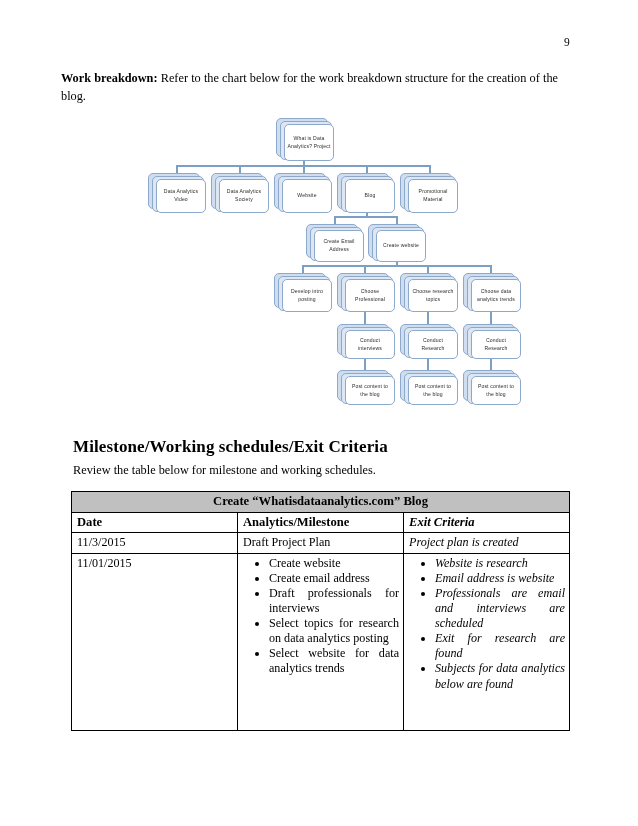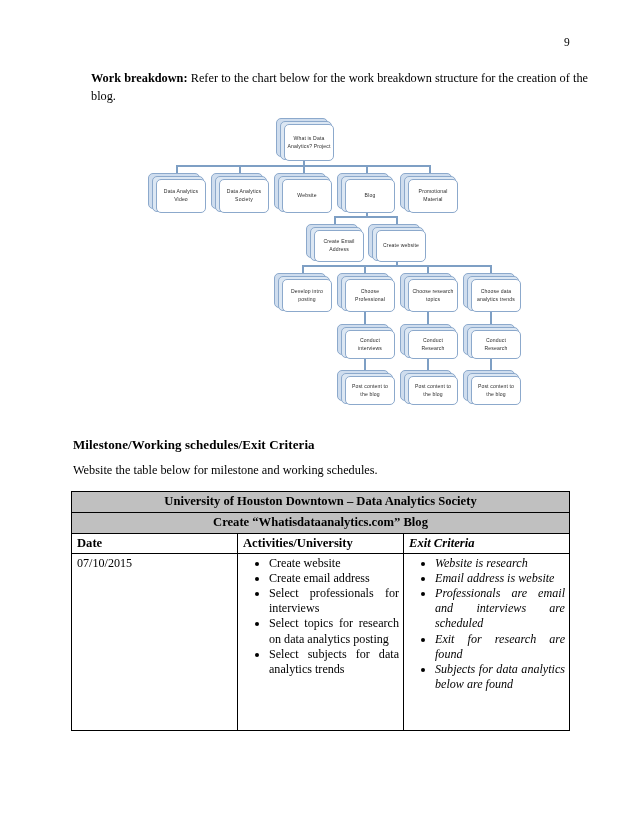--- a/index.html
+++ b/index.html
@@ -28,31 +28,31 @@
   .para {
     position: absolute;
     font-size: 12.3px;
     line-height: 1.45;
     text-align: justify;
     text-justify: inter-word;
   }
   .para b { font-weight: bold; }
 
   #intro-para {
-    left: 91px;
+    left: 61px;
     top: 70px;
     width: 497px;
   }
 
   #milestone-heading {
     position: absolute;
     left: 73px;
     top: 437px;
     width: 497px;
-    font-size: 13px;
+    font-size: 17px;
     font-weight: bold;
     letter-spacing: 0.1px;
   }
 
   #review-para {
     left: 73px;
     top: 462px;
     width: 497px;
   }
 
@@ -293,46 +293,48 @@
     <div class="card">Post content to the blog</div>
   </div>
   <div class="node" style="left:463px; top:260px; width:50px; height:29px;">
     <div class="layer"></div>
     <div class="layer l2"></div>
     <div class="card">Post content to the blog</div>
   </div>
 </div>
 
 <div id="milestone-heading">Milestone/Working schedules/Exit Criteria</div>
-<div class="para" id="review-para">Website the table below for milestone and working schedules.</div>
+<div class="para" id="review-para">Review the table below for milestone and working schedules.</div>
 
 <table id="milestone-table">
   <tbody>
-    <tr class="title-row">
-      <td colspan="3">University of Houston Downtown  – Data Analytics Society</td>
-    </tr>
     <tr class="title-row">
       <td colspan="3">Create “Whatisdataanalytics.com”  Blog</td>
     </tr>
     <tr class="colhead-row">
       <td class="col-date">Date</td>
-      <td class="col-act">Activities/University</td>
+      <td class="col-act">Analytics/Milestone</td>
       <td class="col-exit">Exit Criteria</td>
     </tr>
 
-
     <tr>
-      <td class="col-date cell-plain" style="height:172px;">07/10/2015</td>
+      <td class="col-date cell-plain">11/3/2015</td>
+      <td class="col-act cell-plain">Draft Project Plan</td>
+      <td class="col-exit cell-plain">Project plan is created</td>
+    </tr>
+
+    <tr>
+      <td class="col-date cell-plain" style="height:172px;">11/01/2015</td>
       <td class="col-act">
         <ul>
             <li>Create website</li>
             <li>Create email address</li>
-            <li>Select professionals for interviews</li>
+            <li>Draft professionals for interviews</li>
             <li>Select topics for research on data analytics posting</li>
-            <li>Select subjects for data analytics trends</li>
+            <li>Select website for data analytics trends</li>
           </ul>
       </td>
       <td class="col-exit">
         <ul>
             <li>Website is research</li>
             <li>Email address is website</li>
             <li>Professionals are email and interviews are scheduled</li>
             <li>Exit for research are found</li>
             <li>Subjects for data analytics below are found</li>
           </ul>

